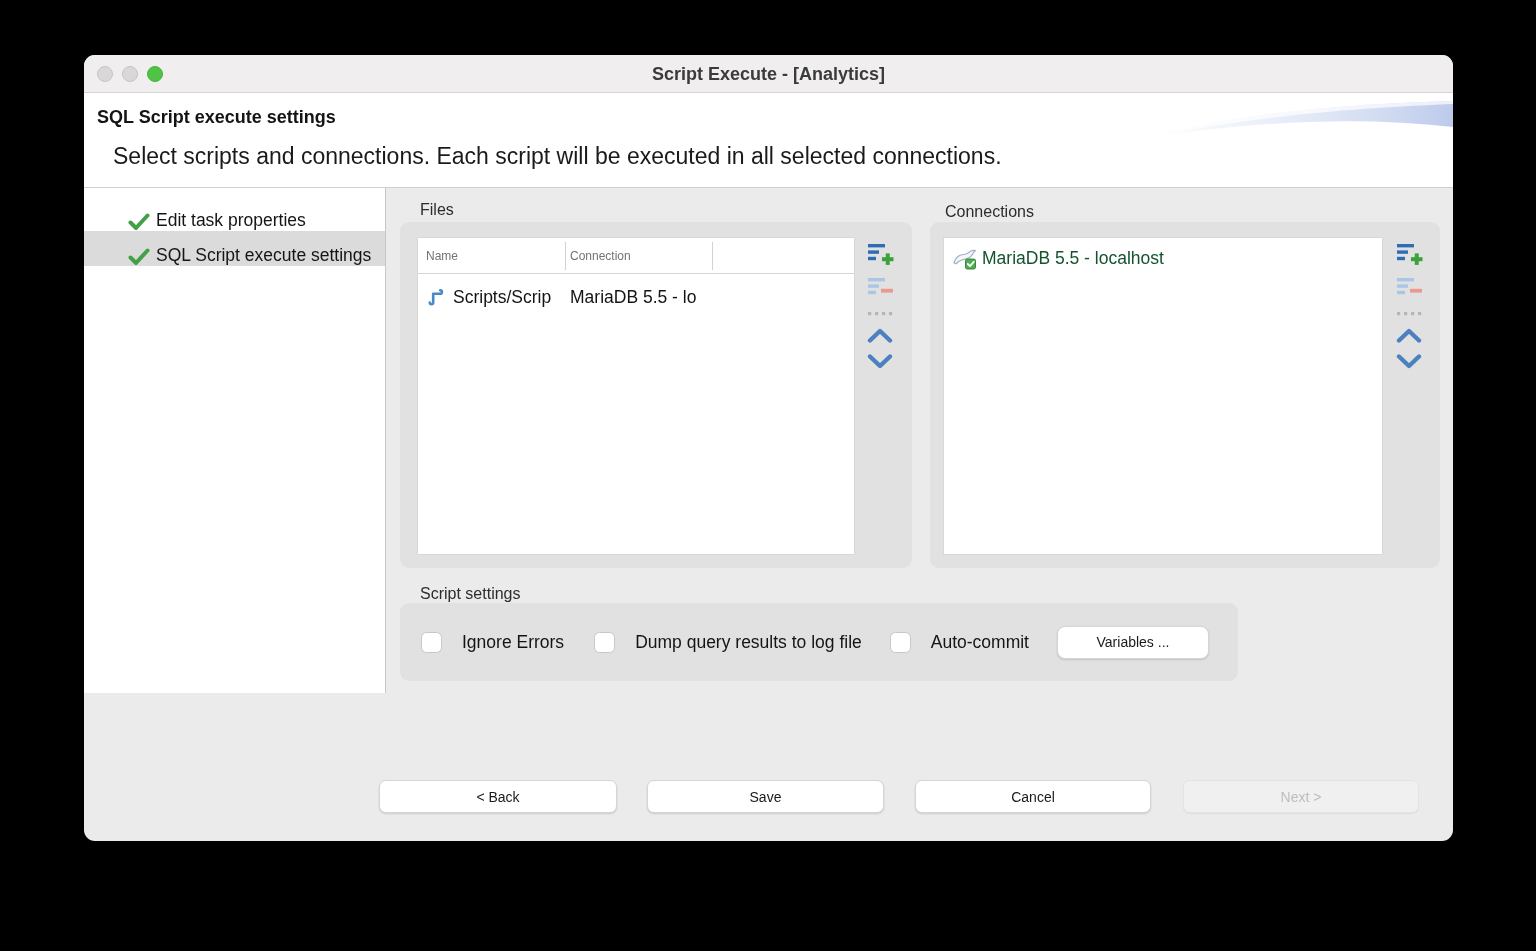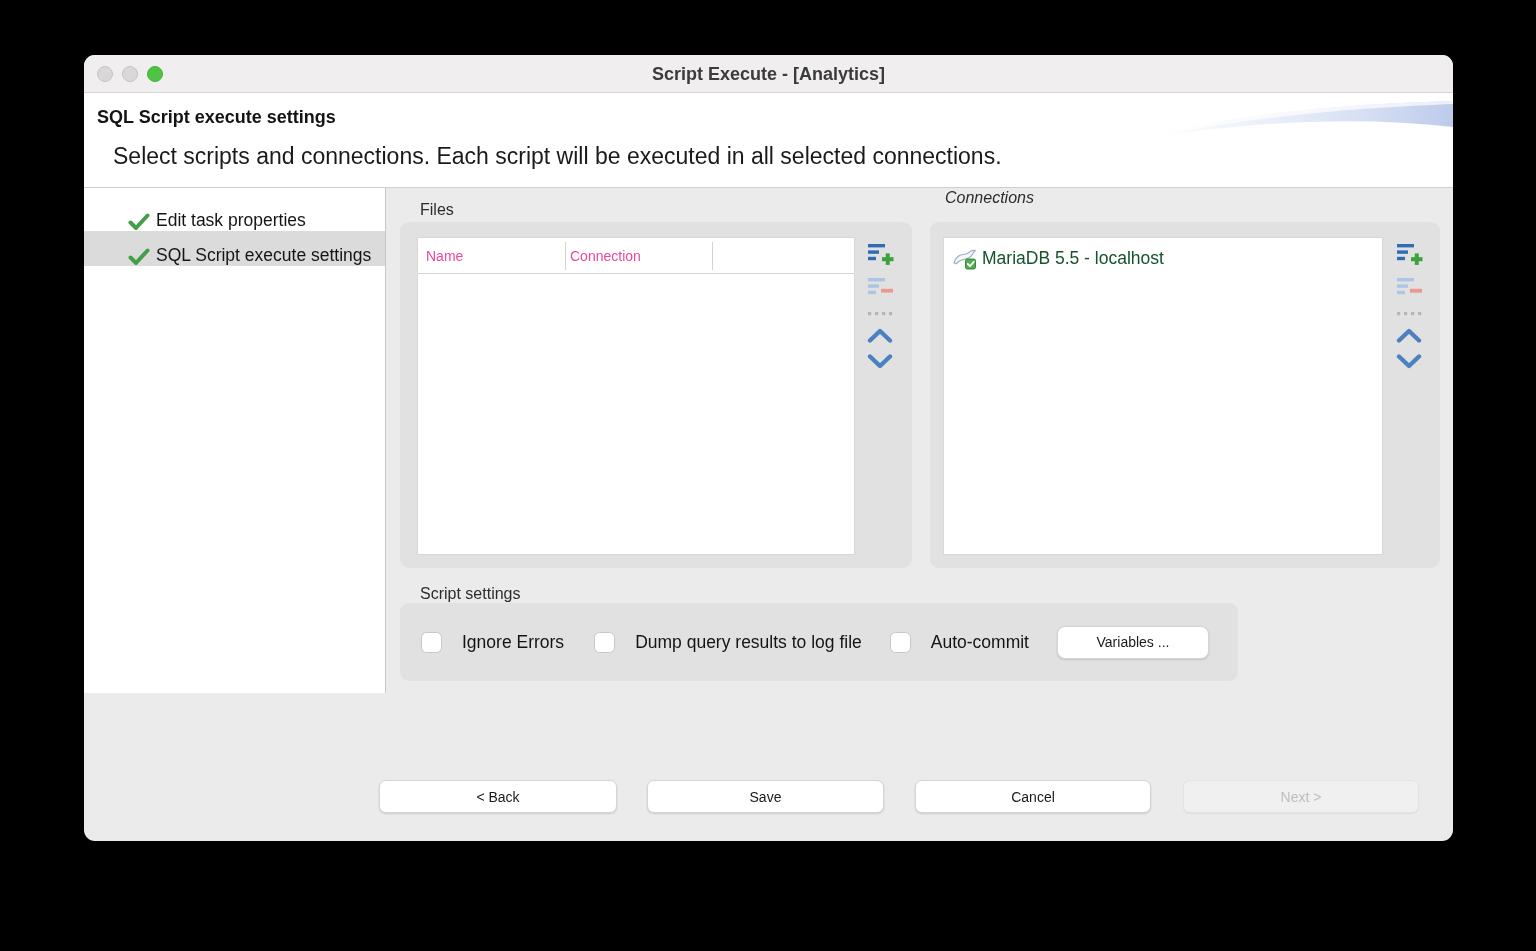--- a/index.html
+++ b/index.html
@@ -39,21 +39,21 @@
   .sidebar-item .check { margin-right:6px; flex:0 0 auto; display:flex; }
   .sidebar-item .lbl { font-size:17.5px; color:#151517; }
 
   
   .panel-label { position:absolute; font-size:16px; color:#2c2c2e; }
   .panel-box { position:absolute; background:#e2e1e1; border-radius:9px; }
   .white-list { position:absolute; background:#ffffff; border:1px solid #d9d8d7; }
 
   
   .tbl-header { position:relative; height:36px; border-bottom:1px solid #d6d6d5;
-                font-size:14px; color:#ec4899; }
+                font-size:12px; color:#737373; }
   .tbl-header .col { position:absolute; top:0; height:36px; display:flex; align-items:center; }
   .col-name { left:8px; }
   .col-connection { left:152px; }
   .col-div { position:absolute; top:4px; height:28px; width:1px; background:#d2d2d1; }
   .div1 { left:147px; } .div2 { left:294px; }
   .tbl-row { position:relative; display:flex; align-items:center; height:34px; margin-top:6px; }
   .tbl-row .row-icon { margin-left:7px; display:flex; }
   .tbl-row .cell-name { margin-left:7px; font-size:17.5px; color:#141416; white-space:nowrap; }
   .tbl-row .cell-conn { position:absolute; left:152px; font-size:17.5px; color:#141416; white-space:nowrap; }
 
@@ -143,20 +143,29 @@
 
     <div class="panel-label" style="left:336px; top:146px;">Files</div>
     <div class="panel-box" style="left:316px; top:167px; width:512px; height:346px;"></div>
     <div class="white-list" style="left:333px; top:182px; width:438px; height:318px;">
       <div class="tbl-header">
         <div class="col col-name">Name</div>
         <div class="col col-connection">Connection</div>
         <div class="col-div div1"></div>
         <div class="col-div div2"></div>
       </div>
+      <div class="tbl-row">
+        <span class="row-icon">
+          <svg width="21" height="21" viewBox="0 0 21 21">
+            <path d="M15.2 3.2 c2.3 0 2.3 3.6 0 3.6 L8.2 6.8 L8.2 15.6 c0 2.2 -3.4 2.2 -3.4 0" fill="none" stroke="#4a89c8" stroke-width="2.6" stroke-linecap="round" stroke-linejoin="round"></path>
+          </svg>
+        </span>
+        <span class="cell-name">Scripts/Scrip</span>
+        <span class="cell-conn">MariaDB 5.5 - lo</span>
+      </div>
     </div>
 
     <div class="mini-toolbar" style="left:779px; top:187px;">
       <div class="tb-btn">
         <svg width="27" height="25" viewBox="0 0 27 25">
           <rect x="1" y="2" width="17" height="3.4" fill="#2e6db4"></rect>
           <rect x="1" y="8.4" width="11" height="3.4" fill="#2e6db4"></rect>
           <rect x="1" y="14.8" width="8" height="3.4" fill="#2e6db4"></rect>
           <rect x="15" y="15.2" width="11.5" height="4" fill="#3ba23b"></rect>
           <rect x="18.75" y="11.4" width="4" height="11.5" fill="#3ba23b"></rect>
@@ -183,21 +192,21 @@
             <path d="M3 13.5 L13 4 L23 13.5" fill="none" stroke="#4c80bf" stroke-width="4.4" stroke-linecap="round" stroke-linejoin="round"></path>
           </svg>
       </div>
       <div class="tb-btn">
         <svg width="26" height="17" viewBox="0 0 26 17">
             <path d="M3 3.5 L13 13 L23 3.5" fill="none" stroke="#4c80bf" stroke-width="4.4" stroke-linecap="round" stroke-linejoin="round"></path>
           </svg>
       </div>
     </div>
 
-    <div class="panel-label" style="left:861px; top:134px;font-style:italic;">Connections</div>
+    <div class="panel-label" style="left:861px; top:148px;">Connections</div>
     <div class="panel-box" style="left:846px; top:167px; width:510px; height:346px;"></div>
     <div class="white-list" style="left:859px; top:182px; width:440px; height:318px;">
       <div class="conn-row">
         <span class="row-icon">
           <svg width="26" height="23" viewBox="0 0 26 23">
             <path d="M2 16 C3.5 10 8 7.5 11.5 7.5 C15 7.5 17 5 19 4 C21 3 23.5 3.6 23.5 3.6 C22.5 4.6 21.8 4.8 20.8 6.8 C19.8 8.8 17.5 11 13.5 12 C10 12.8 6.5 13.4 4.3 16.8 Z" fill="#f4f7fb" stroke="#9fb0c6" stroke-width="1.2" stroke-linejoin="round"></path>
             <rect x="13.5" y="12" width="10" height="10" rx="1.8" fill="#4caf50" stroke="#2e7d32" stroke-width="0.9"></rect>
             <path d="M15.8 17 l2.2 2.2 l3.8 -4.4" fill="none" stroke="#ffffff" stroke-width="1.8" stroke-linecap="round" stroke-linejoin="round"></path>
           </svg>
         </span>

